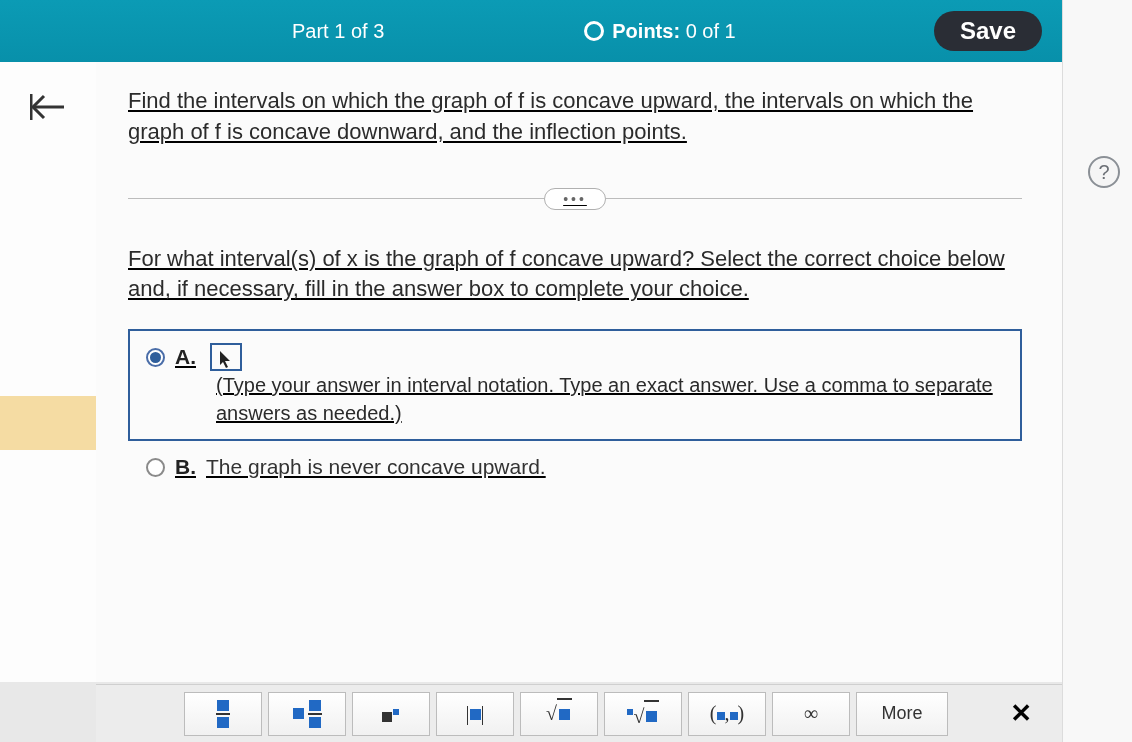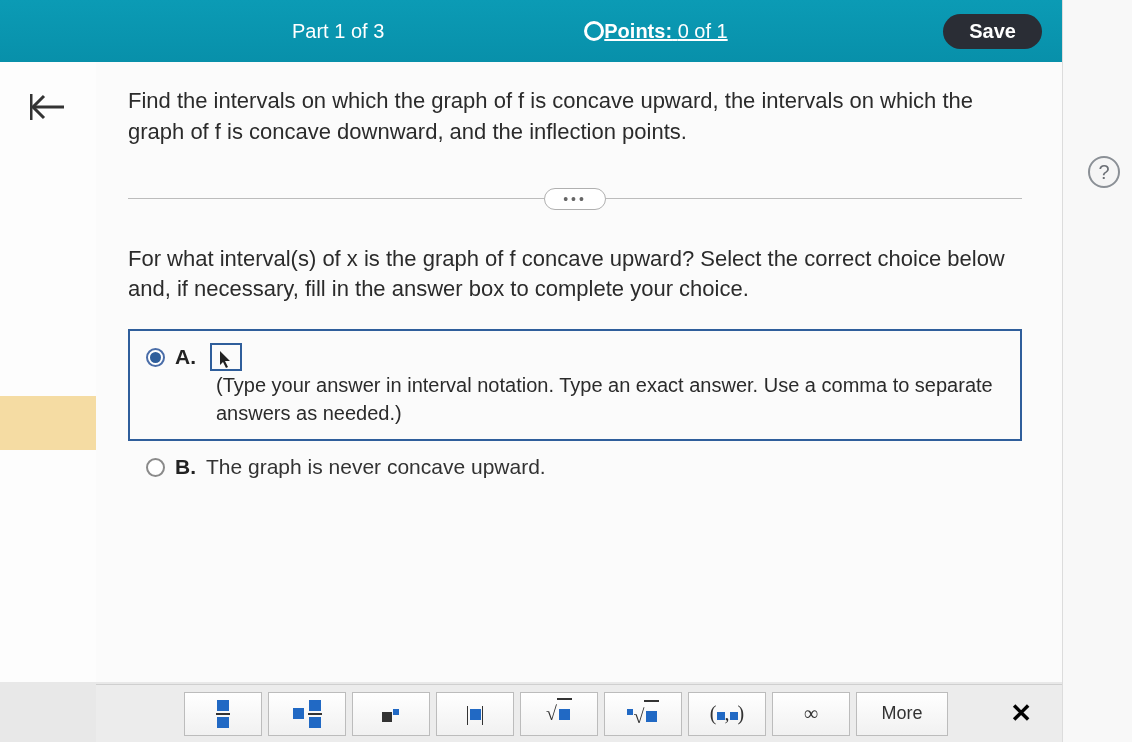--- a/index.html
+++ b/index.html
@@ -20,39 +20,39 @@
       width: 1062px;
     }
     .part-label {
       margin-left: 292px;
       font-size: 20px;
       font-weight: 500;
     }
     .points-group {
       display: flex;
       align-items: center;
+      gap: 8px;
       margin-left: 200px;
-      text-decoration: underline;
     }
     .points-circle-icon {
       width: 20px;
       height: 20px;
       border: 3px solid white;
       border-radius: 50%;
     }
     .points-text { font-size: 20px; font-weight: 500; }
     .save-btn {
       margin-left: auto;
       margin-right: 20px;
       background: #2a2d35;
       color: white;
       border: none;
       border-radius: 24px;
       padding: 6px 26px;
-      font-size: 20px;
+      font-size: 24px;
       font-weight: 600;
       cursor: pointer;
     }
     .left-rail {
       position: absolute;
       left: 0;
       top: 62px;
       width: 96px;
       height: 620px;
       background: #fdfdfd;
@@ -75,20 +75,21 @@
       background: #f5dca3;
     }
     .content-area {
       position: absolute;
       left: 96px;
       top: 62px;
       width: 966px;
       height: 620px;
       background: #fbfbfb;
       padding: 24px 40px 0 32px;
+      text-decoration: underline;
     }
     .problem-text {
       font-size: 22px;
       color: #2b2b2b;
       line-height: 1.4;
     }
     .formula {
       font-size: 22px;
       color: #2b2b2b;
       margin-top: 22px;

